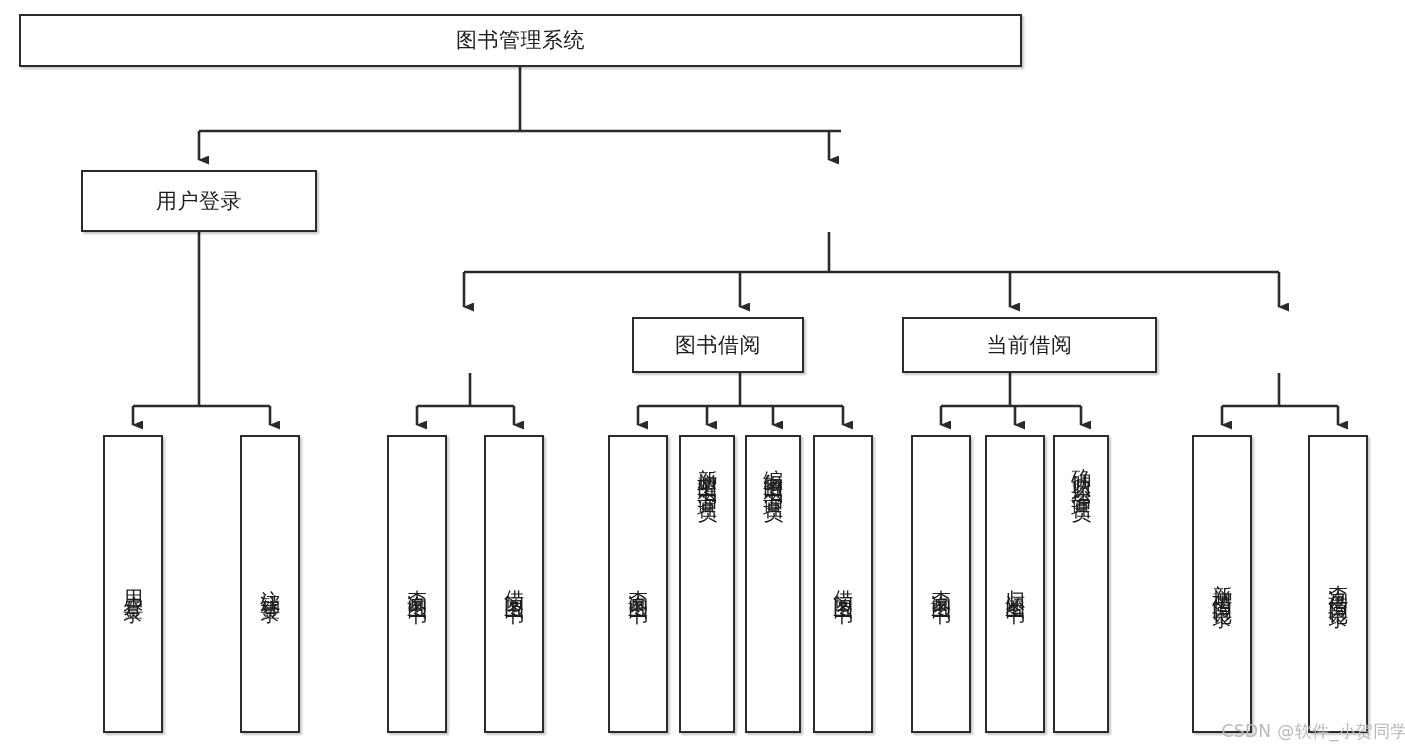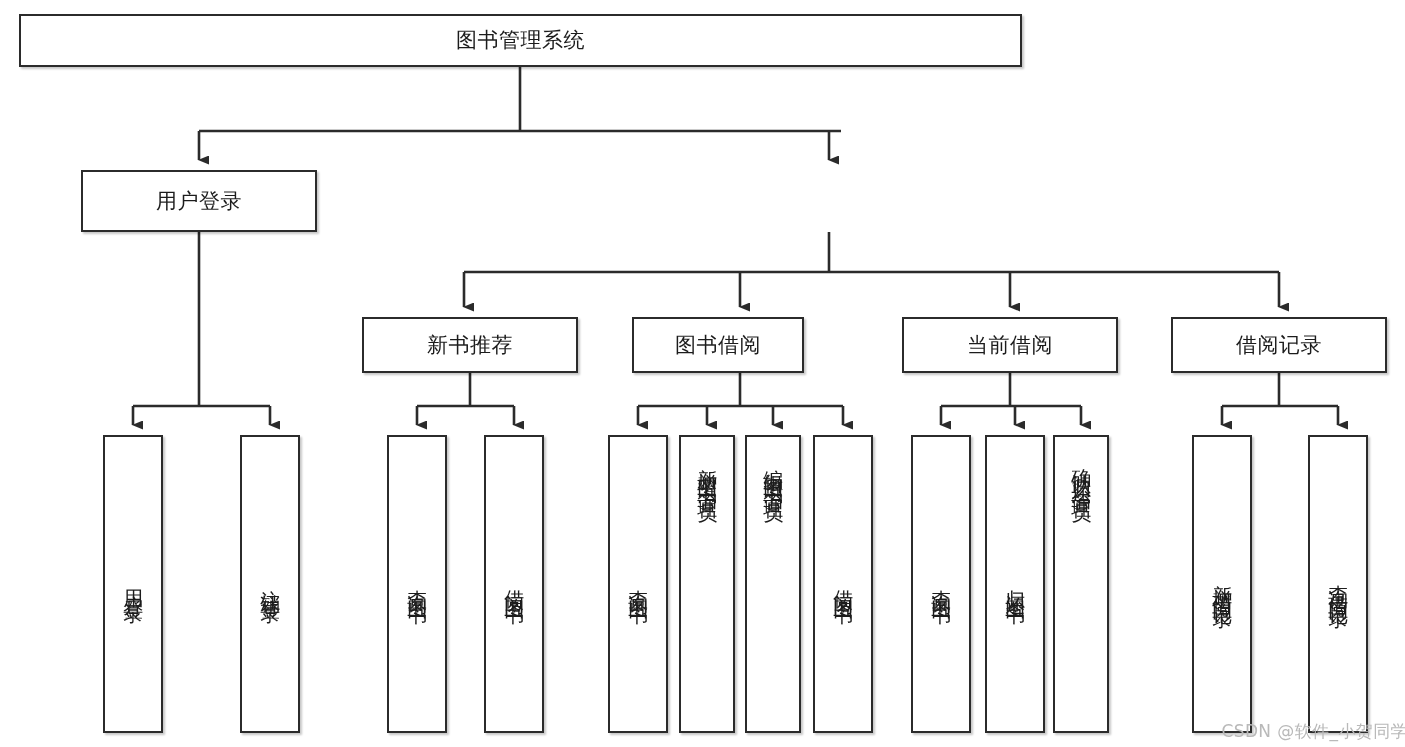--- a/index.html
+++ b/index.html
@@ -145,35 +145,29 @@
 
   <div class="node-box" style="left:19px; top:14px; width:1003px; height:53px;">
     <span class="node-label">图书管理系统</span>
   </div>
 
   <div class="node-box" style="left:81px; top:170px; width:236px; height:62px;">
     <span class="node-label">用户登录</span>
   </div>
 
 
-  <div class="node-box" style="left:362px; top:317px; width:216px; height:56px;">
-    <span class="node-label">新书推荐</span>
-  </div>
 
   <div class="node-box" style="left:632px; top:317px; width:172px; height:56px;">
     <span class="node-label">图书借阅</span>
   </div>
 
-  <div class="node-box" style="left:902px; top:317px; width:216px; height:56px;">
+  <div class="node-box" style="left:902px; top:317px; width:255px; height:56px;">
     <span class="node-label">当前借阅</span>
   </div>
 
-  <div class="node-box" style="left:1171px; top:317px; width:216px; height:56px;">
-    <span class="node-label">借阅记录</span>
-  </div>
 
   <div class="node-box vertical centered" style="left:103px; top:435px; width:60px; height:298px;">
     <span class="node-label">用户登录</span>
   </div>
 
   <div class="node-box vertical centered" style="left:240px; top:435px; width:60px; height:298px;">
     <span class="node-label">注销登录</span>
   </div>
 
   <div class="node-box vertical centered" style="left:387px; top:435px; width:60px; height:298px;">

